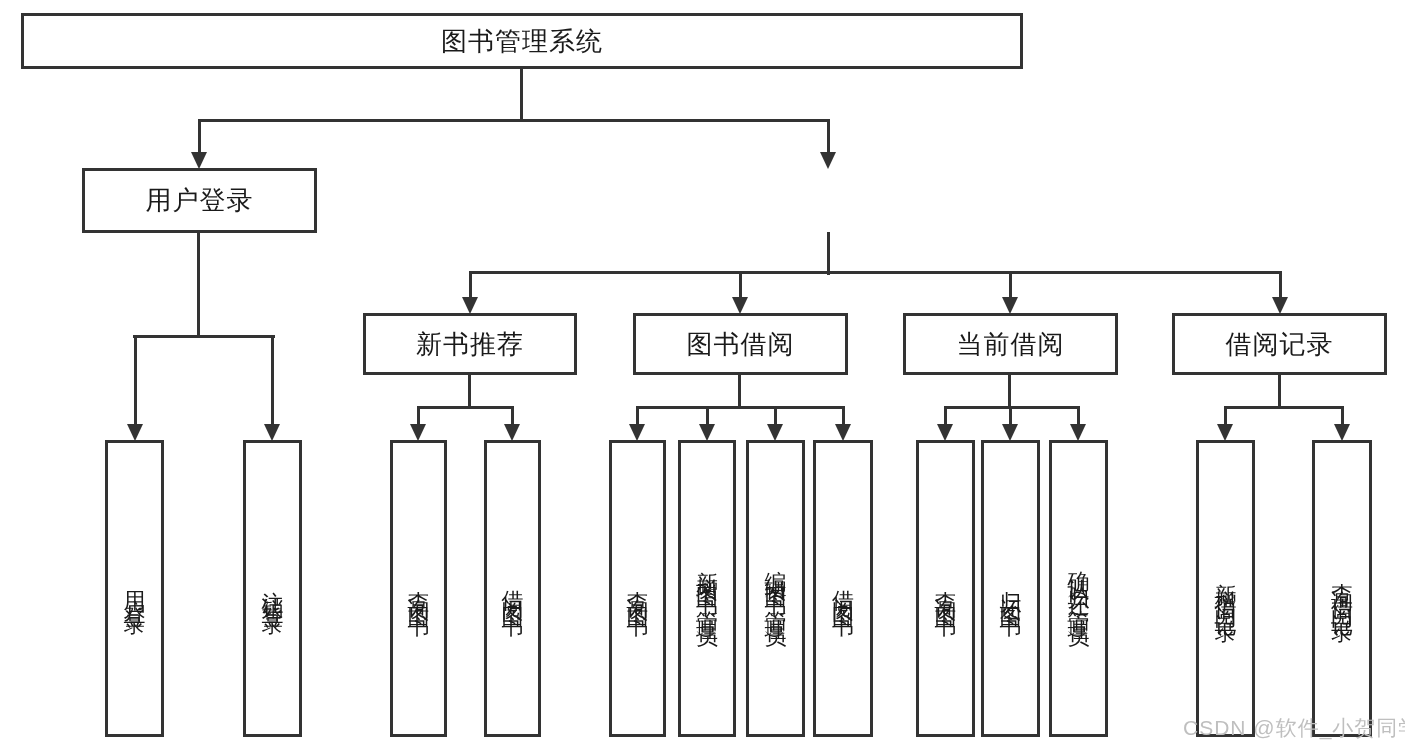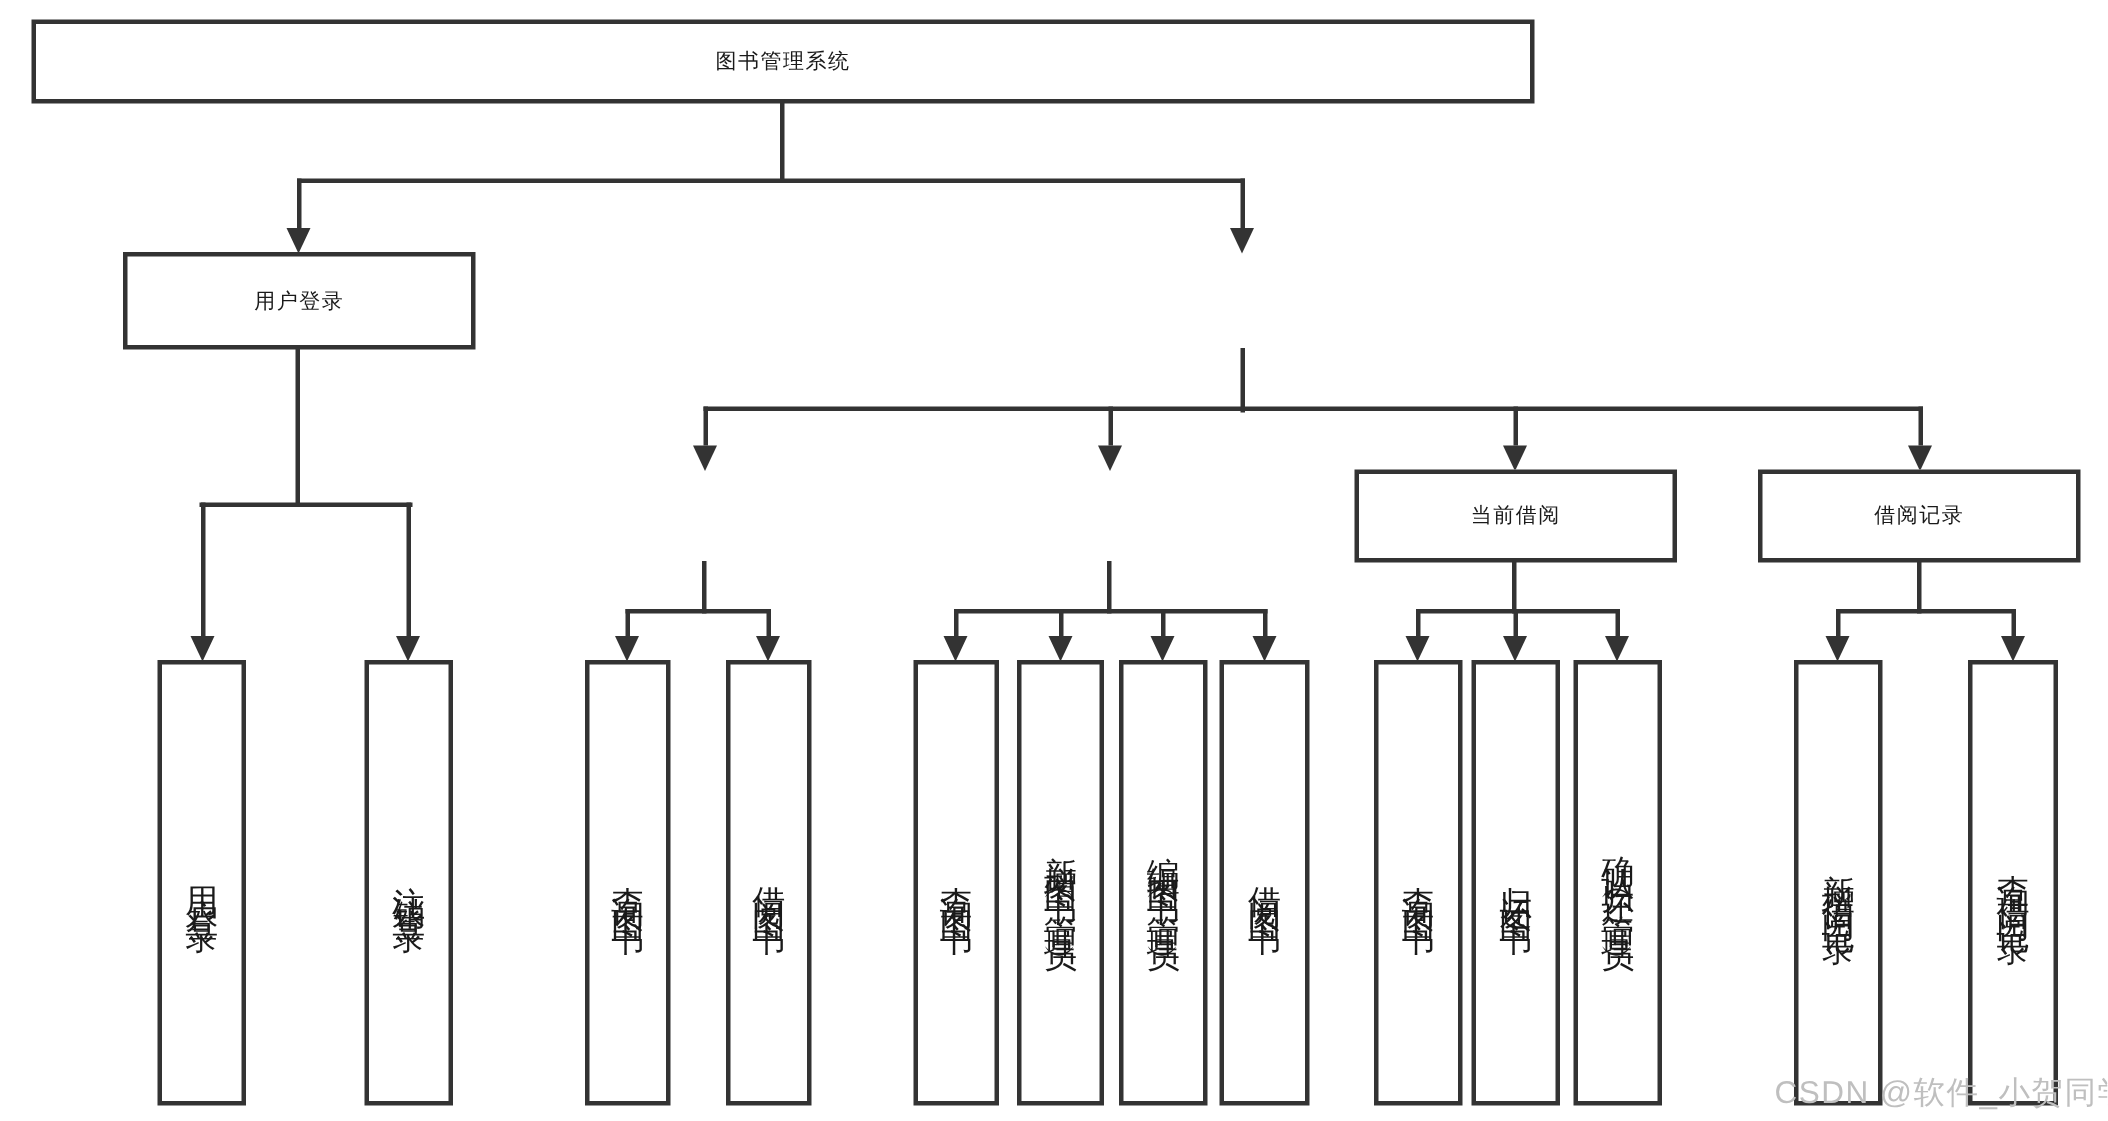--- a/index.html
+++ b/index.html
@@ -9,21 +9,21 @@
     --bg:#ffffff;
   }
   html,body{margin:0;padding:0;background:#fff;}
   body{font-family:"Liberation Sans","DejaVu Sans",sans-serif;}
   .canvas{
     position:relative;width:1405px;height:747px;background:var(--bg);overflow:hidden;
   }
   .box{
     position:absolute;box-sizing:border-box;border:3px solid var(--line);background:#fff;
     display:flex;align-items:center;justify-content:center;
-    color:var(--text);font-size:14px;letter-spacing:1px;white-space:nowrap;
+    color:var(--text);font-size:26px;letter-spacing:1px;white-space:nowrap;
   }
   .vbox{
     writing-mode:vertical-rl;letter-spacing:8px;white-space:normal;font-size:22px;
   }
   .hline{position:absolute;height:3px;background:var(--line);}
   .vline{position:absolute;width:3px;background:var(--line);}
   .arrow{position:absolute;width:16px;display:flex;flex-direction:column;align-items:center;}
   .arrow .shaft{width:3px;flex:1;background:var(--line);}
   .arrow .head{
     width:0;height:0;flex:0 0 auto;
@@ -83,20 +83,26 @@
     </div>
   <div class="arrow" style="left:1002px;top:271px;height:43px">
       <div class="shaft"></div>
       <div class="head"></div>
     </div>
   <div class="arrow" style="left:1272px;top:271px;height:43px">
       <div class="shaft"></div>
       <div class="head"></div>
     </div>
 
+  <div class="box" style="left:363px;top:313px;width:214px;height:62px">
+    <span>新书推荐</span>
+  </div>
+  <div class="box" style="left:633px;top:313px;width:215px;height:62px">
+    <span>图书借阅</span>
+  </div>
   <div class="box" style="left:903px;top:313px;width:215px;height:62px">
     <span>当前借阅</span>
   </div>
   <div class="box" style="left:1172px;top:313px;width:215px;height:62px">
     <span>借阅记录</span>
   </div>
 
   <div class="vline" style="left:468px;top:374px;height:35px"></div>
   <div class="hline" style="left:417px;top:406px;width:97px"></div>
   <div class="arrow" style="left:410px;top:406px;height:35px">

